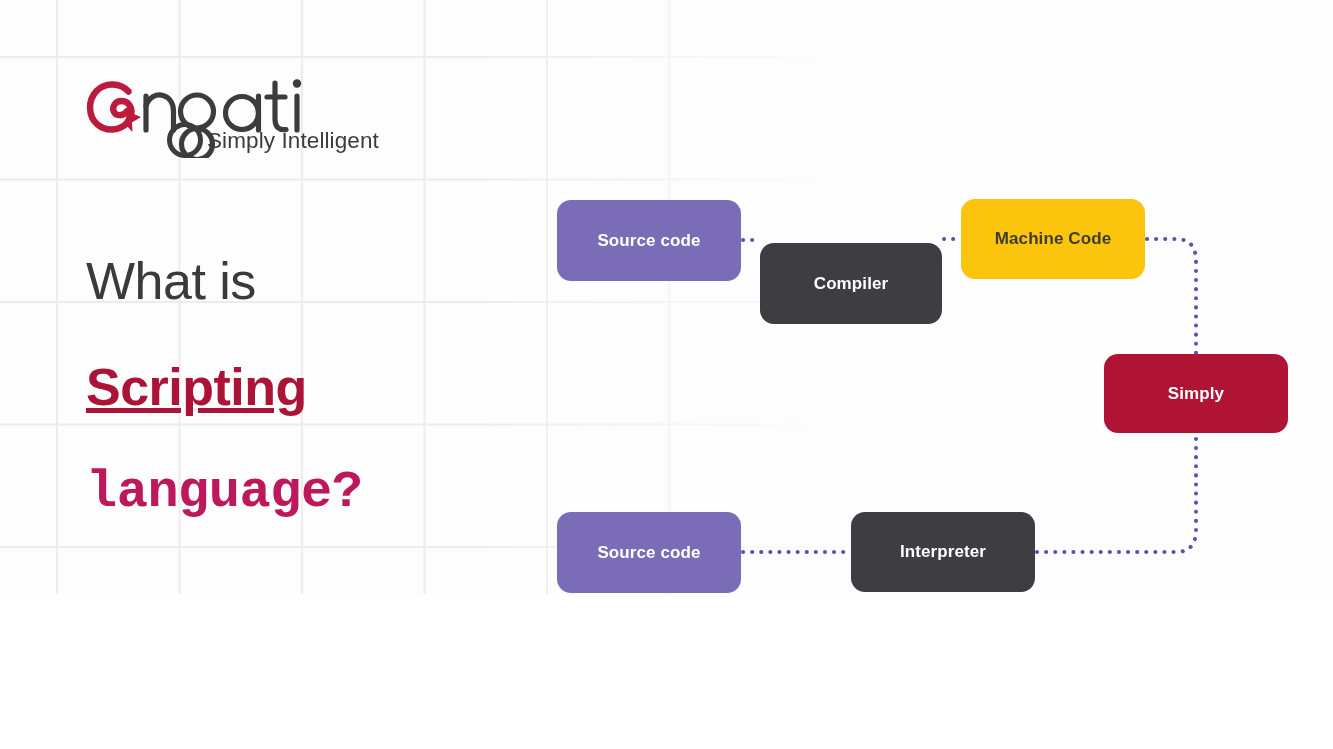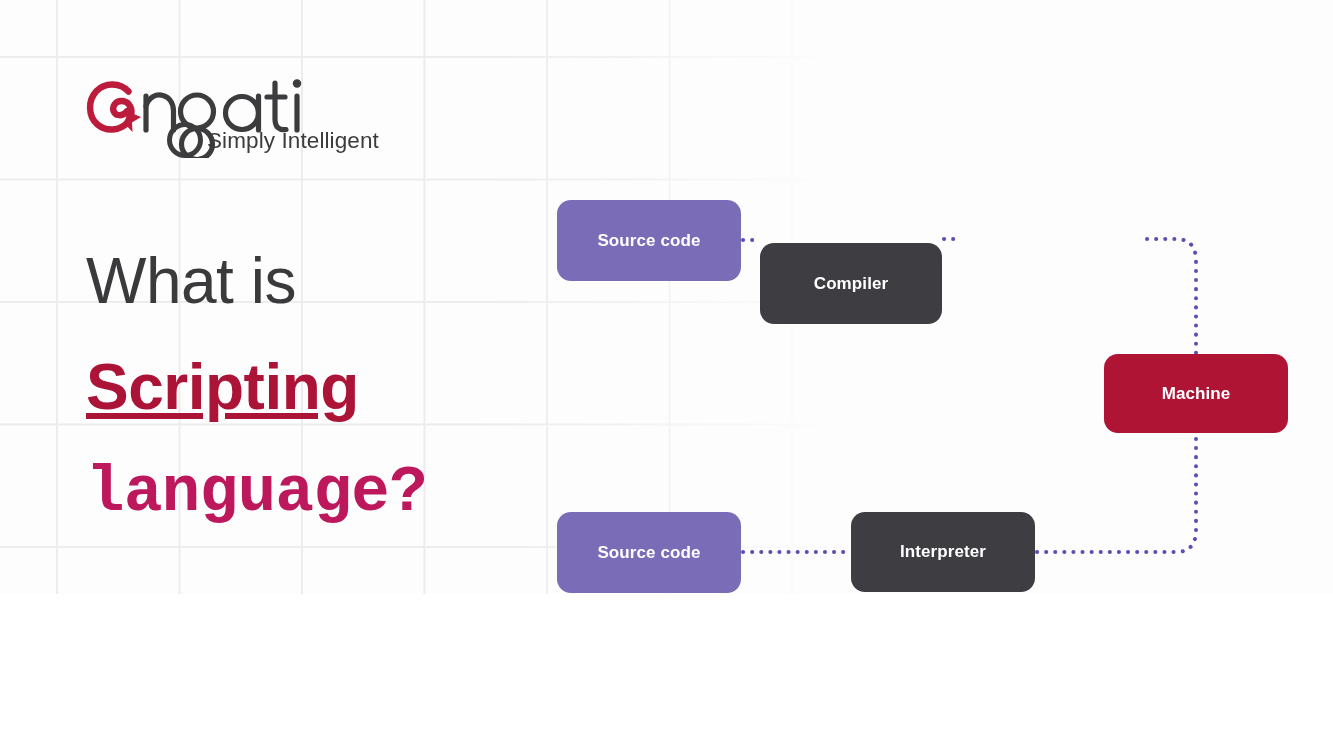--- a/index.html
+++ b/index.html
@@ -54,21 +54,21 @@
 
   
   #headline {
     position: absolute;
     left: 86px;
     top: 228px;
     width: 470px;
   }
   .hl-line {
     font-family: "Liberation Sans", sans-serif;
-    font-size: 64px;
+    font-size: 52px;
     line-height: 106px;
     letter-spacing: -0.5px;
     white-space: nowrap;
   }
   .hl-plain {
     color: #3a3a3c;
     font-weight: 400;
   }
   .hl-accent {
     color: #ac1437;
@@ -185,23 +185,26 @@
     </svg>
 
     <div class="node" id="node-source-top" style="background: rgb(123, 108, 184); color: rgb(255, 255, 255);">
       <span class="node-label">Source code</span>
     </div>
 
     <div class="node" id="node-compiler" style="background: rgb(61, 61, 66); color: rgb(255, 255, 255); margin-top: 44px;">
       <span class="node-label">Compiler</span>
     </div>
 
+    <div class="node" id="node-machine-code" style="background: rgb(251, 196, 13); color: rgb(61, 61, 46);">
+      <span class="node-label">Machine Code</span>
+    </div>
 
     <div class="node" id="node-output" style="background: rgb(176, 20, 53); color: rgb(255, 255, 255);">
-      <span class="node-label">Machine</span>
+      <span class="node-label">Simply</span>
     </div>
 
     <div class="node" id="node-source-bottom" style="background: rgb(123, 108, 184); color: rgb(255, 255, 255);">
       <span class="node-label">Source code</span>
     </div>
 
     <div class="node" id="node-interpreter" style="background: rgb(61, 61, 66); color: rgb(255, 255, 255); text-align: right;">
       <span class="node-label">Interpreter</span>
     </div>
 

